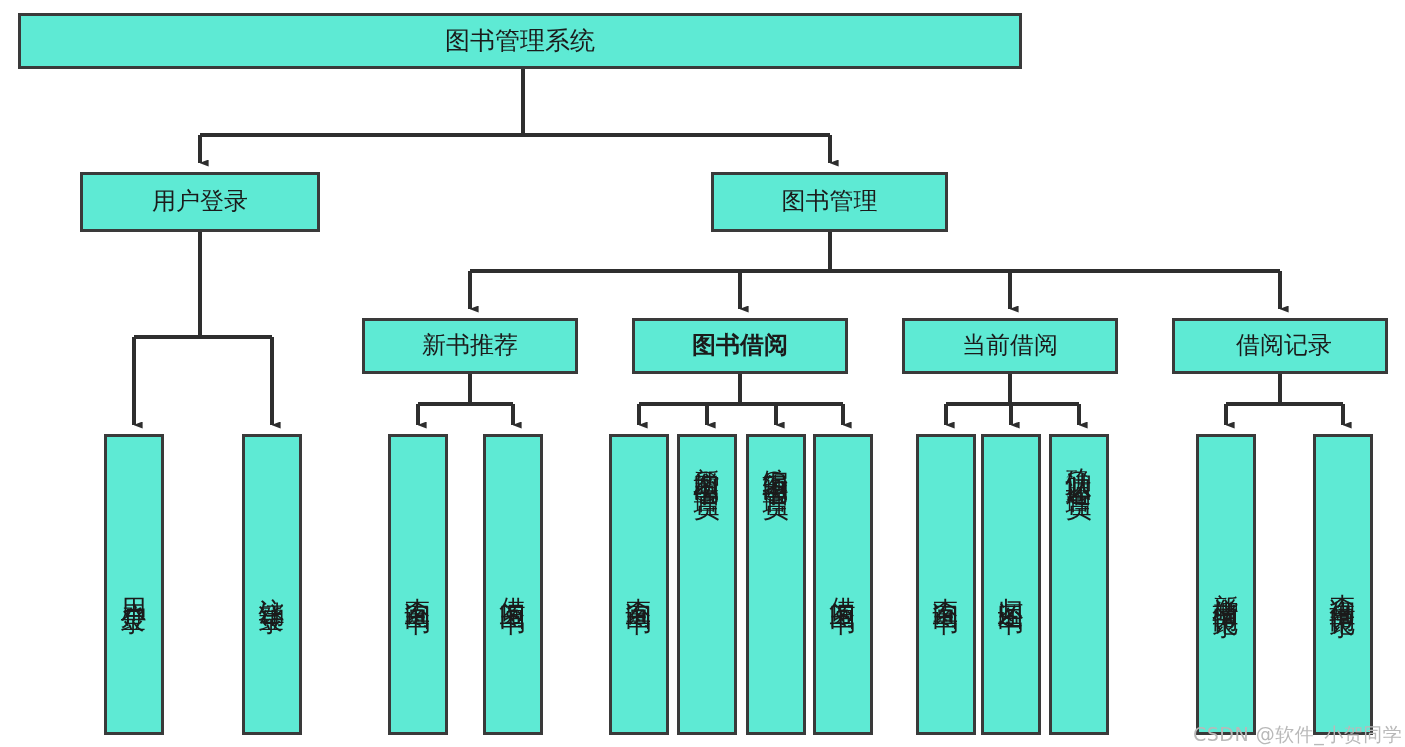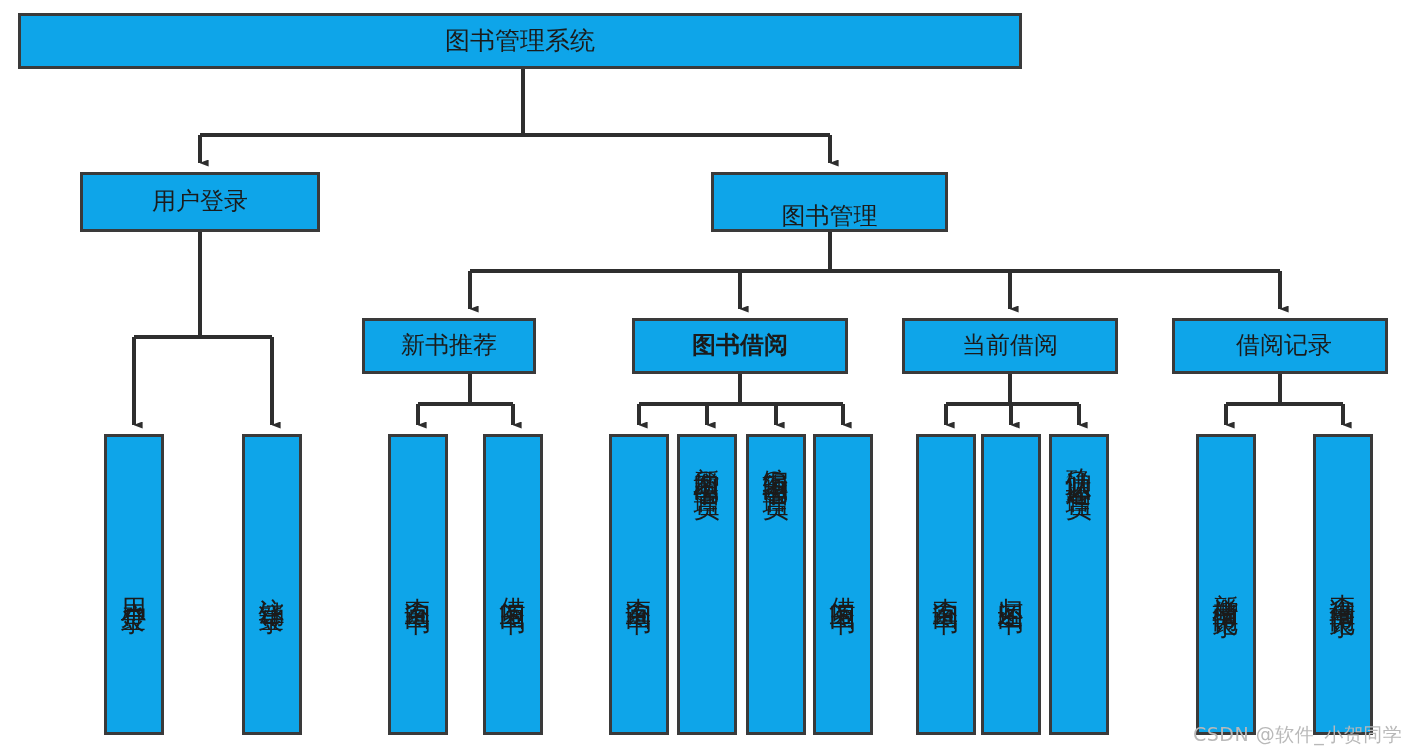--- a/index.html
+++ b/index.html
@@ -21,21 +21,21 @@
     position: absolute;
     left: 0;
     top: 0;
     width: 1405px;
     height: 747px;
     pointer-events: none;
   }
   .node {
     position: absolute;
     box-sizing: border-box;
-    background: #0ea5e9;
+    background: #5eead4;
     border: 3px solid #3a3a3a;
     display: flex;
     align-items: center;
     justify-content: center;
     overflow: hidden;
   }
   .node-label {
     color: #1b1b1b;
     text-align: center;
     line-height: 1.05;
@@ -126,25 +126,25 @@
     </g>
   </svg>
 
   <div class="node level-root" style="left:18px; top:13px; width:1004px; height:56px;">
     <span class="node-label">图书管理系统</span>
   </div>
 
   <div class="node level-1" style="left:80px; top:172px; width:240px; height:60px;">
     <span class="node-label">用户登录</span>
   </div>
-  <div class="node level-1" style="left:711px; top:172px; width:237px; height:60px;align-items:flex-end;">
+  <div class="node level-1" style="left:711px; top:172px; width:237px; height:60px;">
     <span class="node-label">图书管理</span>
   </div>
 
-  <div class="node level-2" style="left:362px; top:318px; width:174px; height:56px;">
+  <div class="node level-2" style="left:362px; top:318px; width:216px; height:56px;">
     <span class="node-label">新书推荐</span>
   </div>
   <div class="node level-2" style="left:632px; top:318px; width:216px; height:56px;font-weight:bold;">
     <span class="node-label">图书借阅</span>
   </div>
   <div class="node level-2" style="left:902px; top:318px; width:216px; height:56px;">
     <span class="node-label">当前借阅</span>
   </div>
   <div class="node level-2" style="left:1172px; top:318px; width:216px; height:56px;padding-left:8px;">
     <span class="node-label">借阅记录</span>

